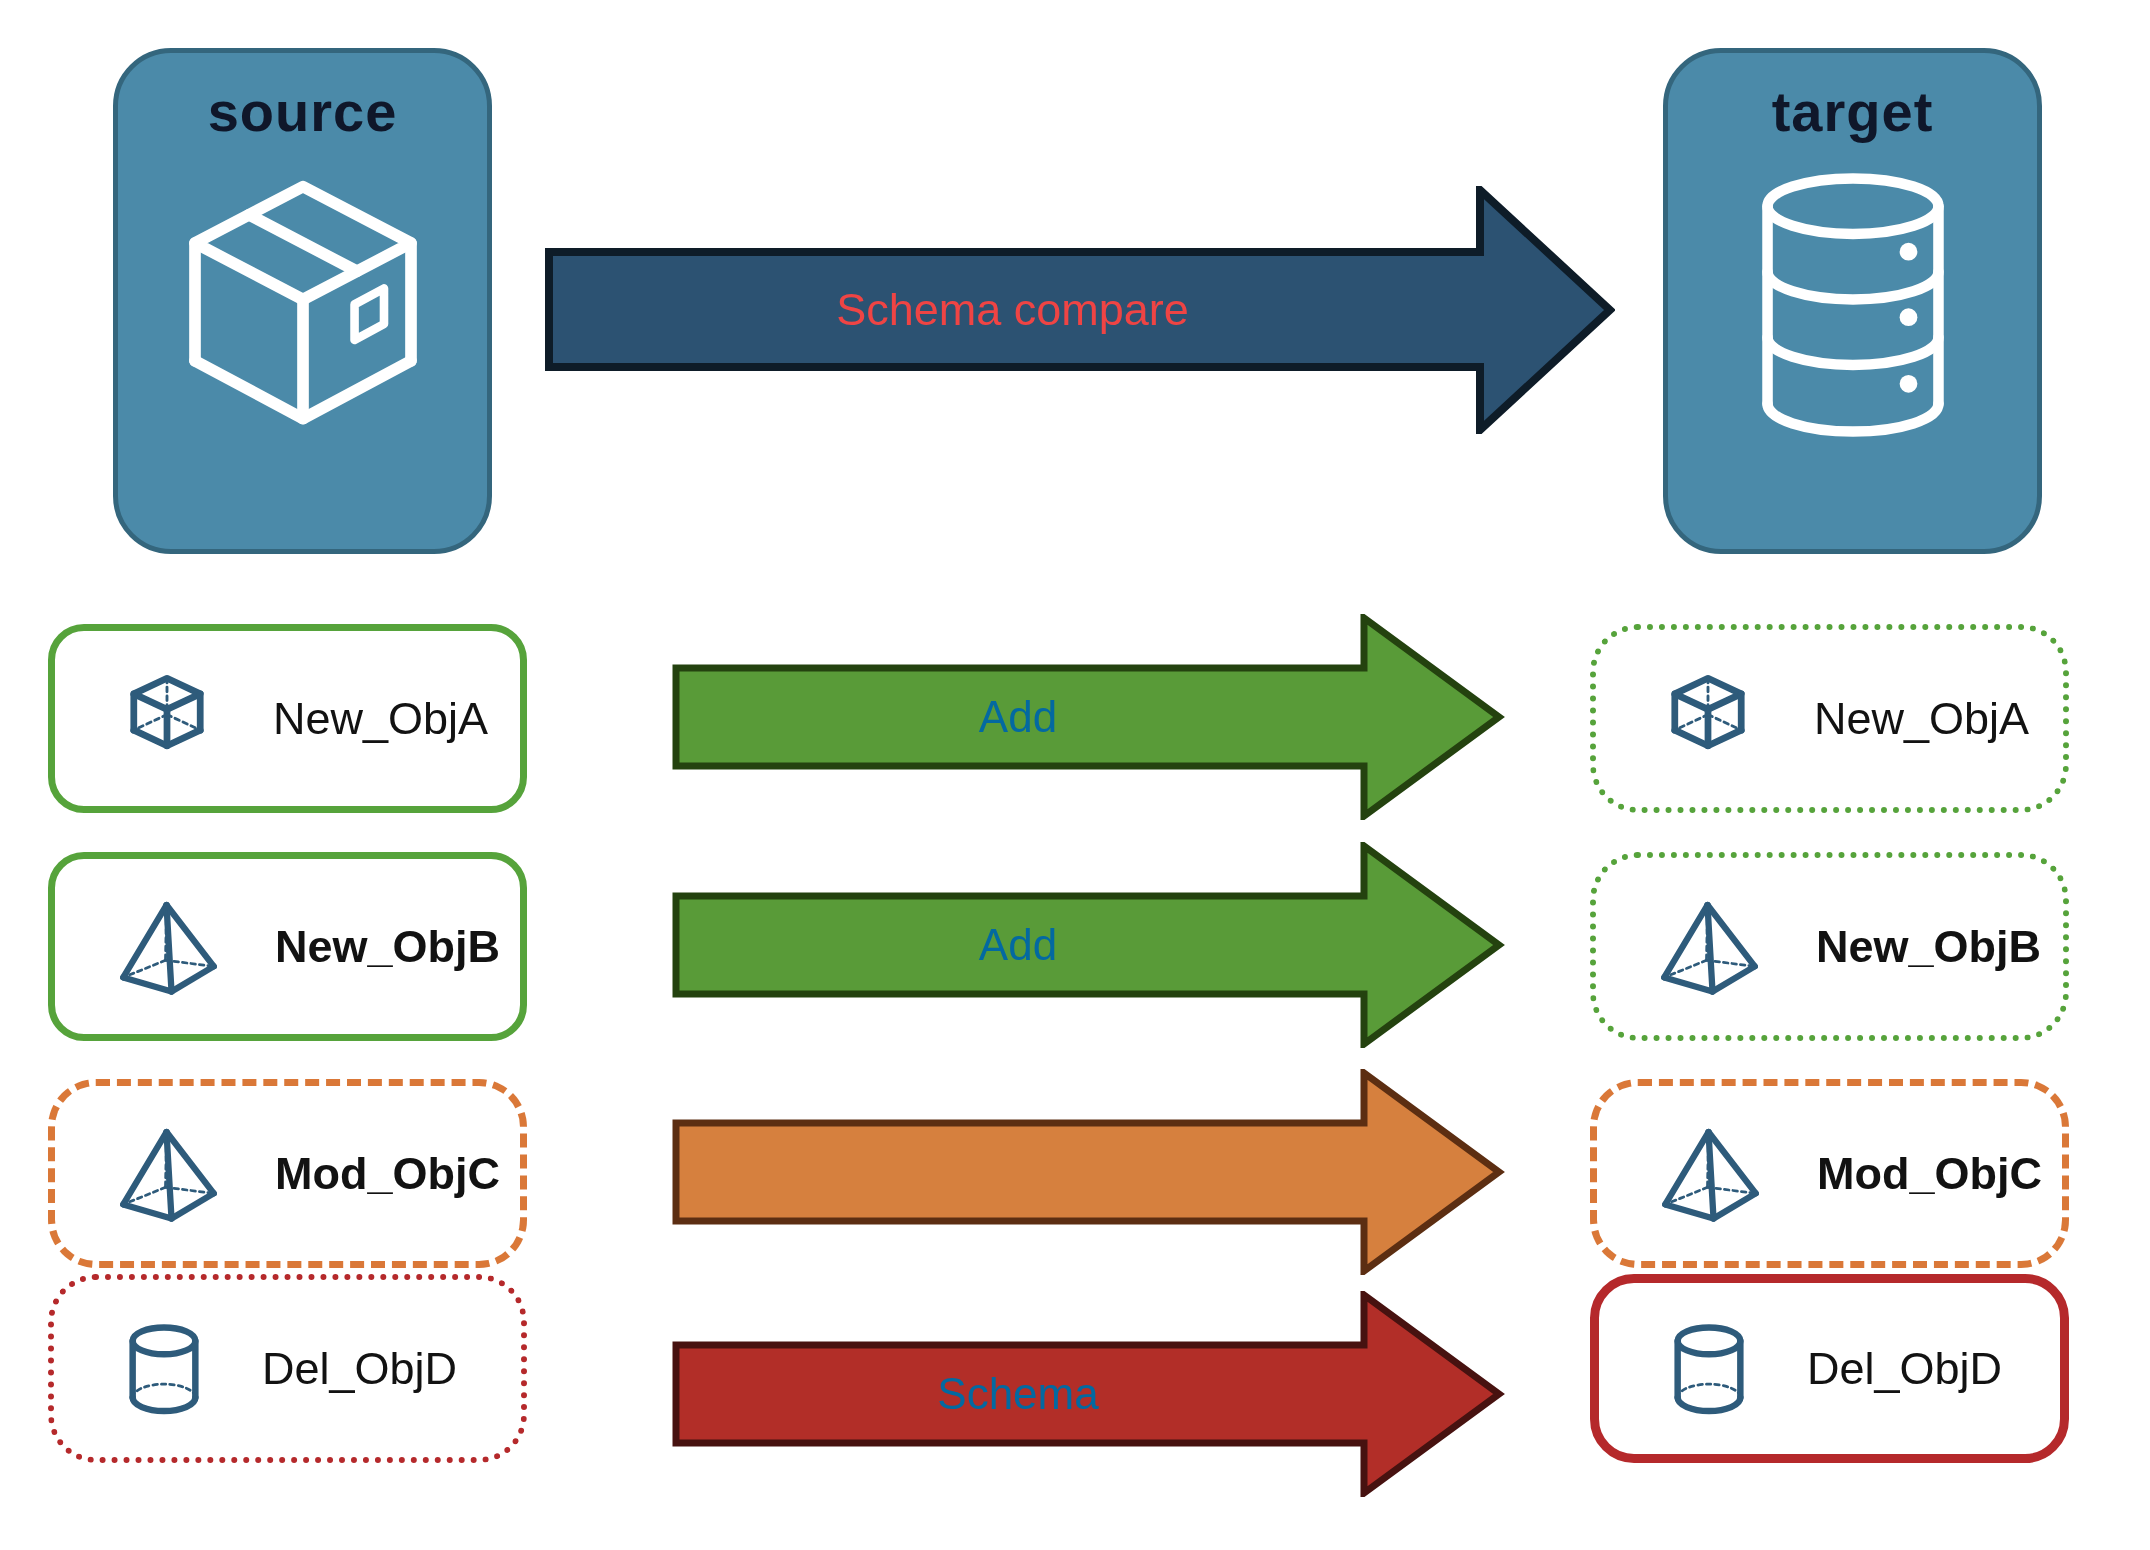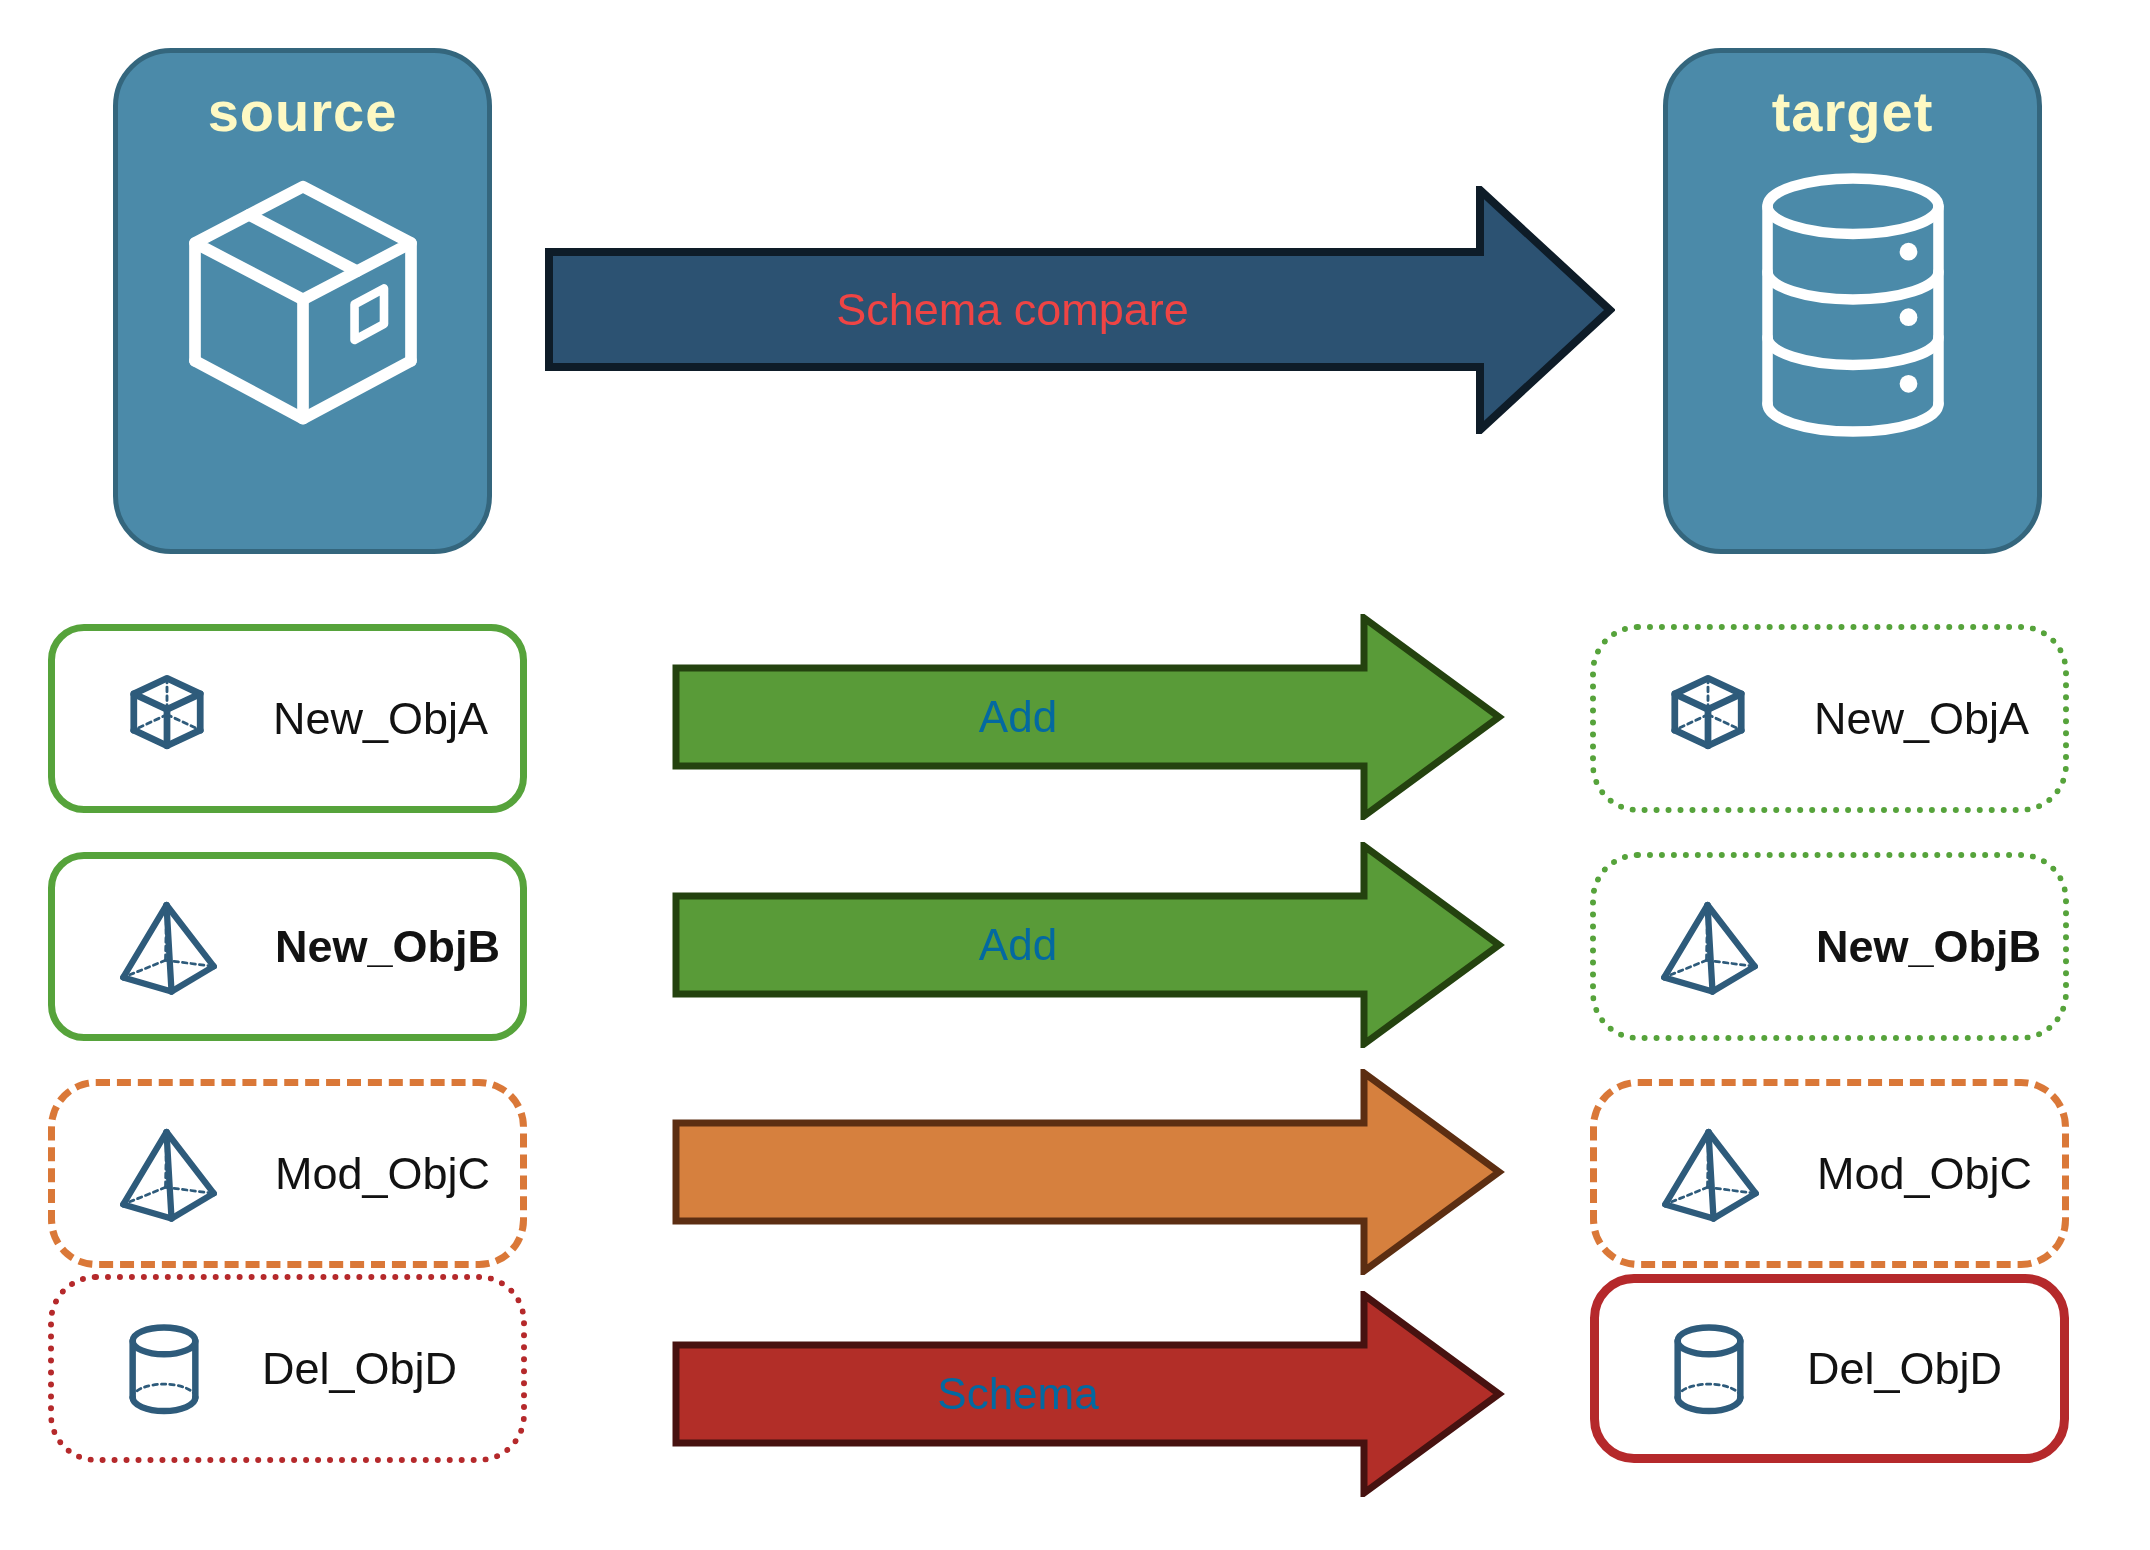--- a/index.html
+++ b/index.html
@@ -17,21 +17,21 @@
     background:#4B8AA9;
     border:5px solid #34667D;
     border-radius:58px;
     box-sizing:border-box;
     display:flex;flex-direction:column;align-items:center;
   }
   .node.source{left:113px;}
   .node.target{left:1663px;}
   .node-title{
     margin-top:26px;
-    font-size:56px;font-weight:bold;color:#fef9c3;
+    font-size:56px;font-weight:bold;color:#0f172a;
     letter-spacing:1px;
   }
   .node-icon{margin-top:22px;}
   
   .schema-arrow{position:absolute;left:545px;top:186px;width:1070px;height:248px;}
   .schema-arrow .arrow-label{
     position:absolute;left:0;top:66px;width:935px;height:115px;
     display:flex;align-items:center;justify-content:center;
     font-size:45px;color:#ef4444;
   }
@@ -43,21 +43,21 @@
     padding-left:60px;gap:54px;
   }
   .obj-card.left{left:48px;}
   .obj-card.right{left:1590px;}
   .row1 .obj-card{top:624px;}
   .row2 .obj-card{top:852px;font-weight:bold;}
   .row3 .obj-card{top:1079px;}
   .row4 .obj-card{top:1274px;gap:48px;}
   .solid-green {border:7px solid #56A33B;border-radius:36px;}
   .dotted-green{border:6px dotted #56A33B;border-radius:48px;}
-  .dashed-orange{border:7px dashed #DA7838;border-radius:48px;}
+  .dashed-orange{border:7px dashed #DA7838;border-radius:48px;font-weight:bold;}
   .dotted-red  {border:6px dotted #B5292B;border-radius:48px;}
   .solid-red   {border:9px solid #B5292B;border-radius:44px;}
   .obj-label{font-size:45px;color:#121212;}
   
   .row-arrow{position:absolute;left:672px;width:836px;height:206px;}
   .row1 .row-arrow{top:614px;}
   .row2 .row-arrow{top:842px;}
   .row3 .row-arrow{top:1069px;}
   .row4 .row-arrow{top:1291px;}
   .row-arrow .arrow-label{

